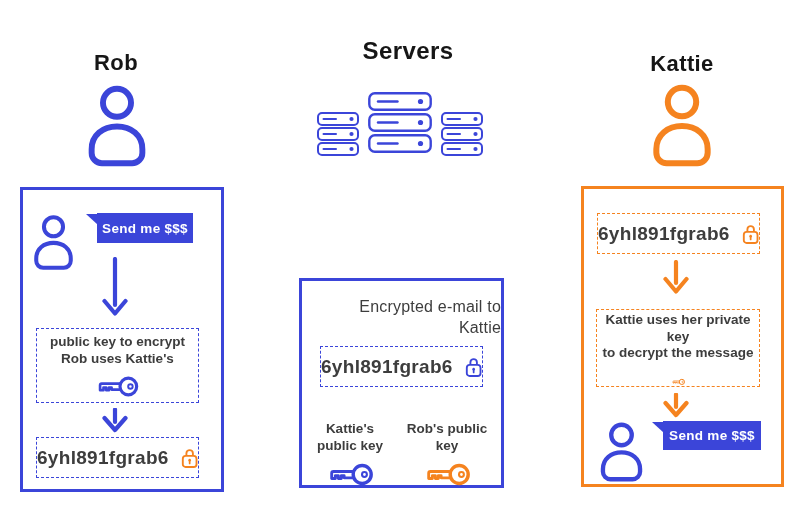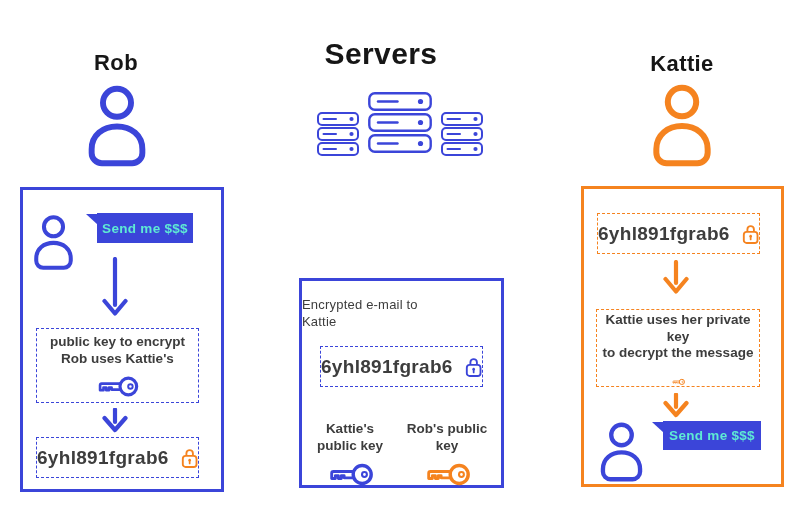--- a/index.html
+++ b/index.html
@@ -9,25 +9,25 @@
   .actor-title{position:absolute;font-size:22px;font-weight:700;color:var(--title,#161616);
                text-align:center;letter-spacing:.4px;}
   .panel{position:absolute;border:3px solid;background:#fff;box-sizing:border-box;}
   .panel-blue{border-color:var(--blue,#3b45d9);}
   .panel-orange{border-color:var(--orange,#f5831f);}
   .dashed{position:absolute;border:1.6px dashed;box-sizing:border-box;display:flex;
           flex-direction:column;align-items:center;justify-content:center;background:#fff;}
   .dashed-blue{border-color:var(--blue,#3b45d9);}
   .dashed-orange{border-color:var(--orange,#f5831f);}
   .step-text{font-size:13.5px;font-weight:600;color:var(--text,#3d3d3d);text-align:center;line-height:1.24;}
-  .center-title{position:absolute;font-size:13px;font-weight:500;color:var(--text,#3d3d3d);
-                text-align:left;line-height:1.3;letter-spacing:.2px;}
+  .center-title{position:absolute;font-size:16px;font-weight:500;color:var(--text,#3d3d3d);
+                text-align:right;line-height:1.3;letter-spacing:.2px;}
   .cipher-row{flex-direction:row;gap:12px;}
   .cipher{font-size:19px;font-weight:600;color:var(--text,#3d3d3d);letter-spacing:.3px;}
-  .bubble{position:absolute;background:var(--blue,#3b45d9);color:#5eead4;font-size:13.5px;font-weight:600;
+  .bubble{position:absolute;background:var(--blue,#3b45d9);color:#ffffff;font-size:13.5px;font-weight:600;
           display:flex;align-items:center;justify-content:center;letter-spacing:.3px;}
   .bubble::before{content:"";position:absolute;left:-11px;top:1px;width:0;height:0;
                   border-right:12px solid var(--blue,#3b45d9);border-bottom:11px solid transparent;}
   .blue{color:var(--blue,#3b45d9);}
   .orange{color:var(--orange,#f5831f);}
   .key-col{position:absolute;text-align:center;font-size:13.5px;font-weight:600;color:var(--text,#3d3d3d);
            line-height:1.24;display:flex;flex-direction:column;align-items:center;gap:7px;}
   svg{display:block;}
 </style>
 </head>
@@ -75,21 +75,21 @@
   </defs>
 </svg>
 
 <div class="stage">
 
   <div class="actor-title" style="left:56px;top:50px;width:120px;">Rob</div>
   <svg class="abs blue" style="left:82px;top:85px;" width="70" height="82" viewBox="0 0 64 76">
       <use href="#sym-person"></use>
     </svg>
 
-  <div class="actor-title" style="left:319px;top:37px;width:124px;font-size:30px;">Servers</div>
+  <div class="actor-title" style="left:346px;top:37px;width:124px;font-size:24px;">Servers</div>
   <div class="abs blue" style="left:317px;top:92px;width:166px;height:66px;">
     <svg class="abs" style="left:51px;top:0;" width="64" height="19" viewBox="0 0 64 19">
         <use href="#sym-server"></use>
       </svg>
     <svg class="abs" style="left:51px;top:21px;" width="64" height="19" viewBox="0 0 64 19">
         <use href="#sym-server"></use>
       </svg>
     <svg class="abs" style="left:51px;top:42px;" width="64" height="19" viewBox="0 0 64 19">
         <use href="#sym-server"></use>
       </svg>

